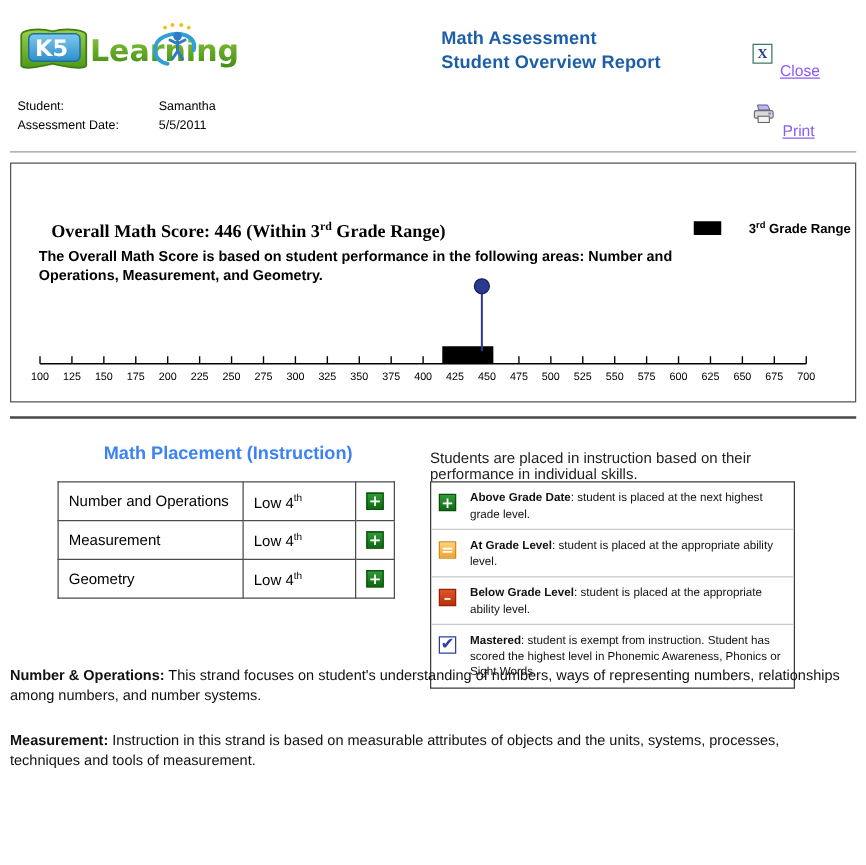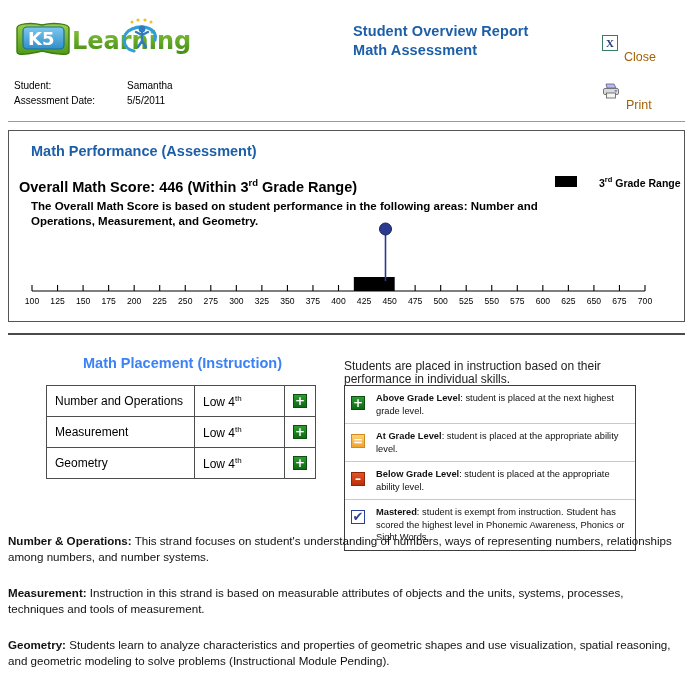--- a/index.html
+++ b/index.html
@@ -25,21 +25,21 @@
   }
 
   .actions { position:absolute; left:602px; top:21px; width:86px; }
   .action-row { display:flex; align-items:center; gap:6px; margin-bottom:5px; }
   .close-box {
     width:16px; height:16px; border:1px solid #3a7b63; background:#ffffff;
     color:#24407a; font-size:11px; font-weight:bold; line-height:14px; text-align:center;
     font-family:"Liberation Serif", serif;
   }
   .action-label {
-    color:#a16207; font-size:12.5px; cursor:pointer;margin-top:29px;
+    color:#8b5cf6; font-size:12.5px; text-decoration:underline; cursor:pointer;margin-top:29px;
   }
   .printer { width:18px; height:16px; position:relative; }
 
   .student-info {
     position:absolute; left:14px; top:78px;
     font-size:10px; line-height:15px;
   }
   .info-row { display:flex; }
   .info-label { width:113px; }
   .info-value { }
@@ -52,22 +52,22 @@
   
   .perf-panel {
     position:absolute; left:8px; top:130px; width:677px; height:192px;
     border:1px solid #555555; background:#ffffff;
   }
   .perf-title {
     position:absolute; left:22px; top:12px;
     color:#1c5fa8; font-weight:bold; font-size:14.5px;
   }
   .score-line {
-    position:absolute; left:10px; top:46px;
-    font-weight:bold; font-size:14.5px;
+    position:absolute; left:32px; top:46px;
+    font-weight:bold; font-size:14.5px;font-family:Liberation Serif, serif;
   }
   .score-line sup { font-size:9.5px; vertical-align:super; }
   .score-desc {
     position:absolute; left:22px; top:68px; width:510px;
     font-size:11.5px; line-height:15px;font-weight:bold;
   }
   .legend-range {
     position:absolute; left:546px; top:44px;
     display:flex; align-items:center; gap:22px;
     font-size:10.5px; font-weight:bold;
@@ -177,22 +177,22 @@
       <g fill="#f2c01e">
         <circle cx="118" cy="4" r="1.5"></circle>
           <circle cx="124" cy="2" r="1.6"></circle>
         <circle cx="131" cy="2" r="1.6"></circle>
           <circle cx="137" cy="4" r="1.5"></circle>
       </g>
     </svg>
   </div>
 
   <div class="title-block">
+    <div>Math Assessment</div>
     <div>Student Overview Report</div>
-    <div>Math Assessment</div>
   </div>
 
   <div class="actions">
     <div class="action-row">
       <span class="close-box">X</span>
       <span class="action-label">Close</span>
     </div>
     <div class="action-row">
       <span class="printer">
         <svg width="18" height="16" viewBox="0 0 18 16" xmlns="http://www.w3.org/2000/svg">
@@ -215,21 +215,20 @@
       <span class="info-label">Assessment Date:</span>
       <span class="info-value">5/5/2011</span>
     </div>
   </div>
 
   <div class="hr-thin"></div>
 </div>
 
 <div class="perf-panel">
 
-  <div class="perf-title">Math Performance (Assessment)</div>
 
   <div class="score-line">
     <span>Overall Math Score: 446 (Within 3</span><sup>rd</sup><span> Grade Range)</span>
   </div>
 
   <div class="score-desc">The Overall Math Score is based on student performance in the following areas: Number and Operations, Measurement, and Geometry.</div>
 
   <div class="legend-range">
     <span class="swatch-black"></span>
     <span><span>3</span><sup>rd</sup><span> Grade Range</span></span>
@@ -316,33 +315,32 @@
         <td class="pt-c2"><span>Low 4</span><sup>th</sup></td>
         <td class="pt-c3"><span class="sq-icon sq-green"><span class="glyph">+</span></span></td>
       </tr>
     </tbody>
 </table>
 
 <div class="legend-intro">Students are placed in instruction based on their performance in individual skills.</div>
 <div class="legend-box" id="legend-box">
     <div class="legend-item">
       <span class="legend-ico"><span class="sq-icon sq-green"><span class="glyph">+</span></span></span>
-      <span class="legend-txt"><b>Above Grade Level</b><span>: student is placed at the next highest grade level.</span></span>
+      <span class="legend-txt"><b>Above Grade Date</b><span>: student is placed at the next highest grade level.</span></span>
     </div>
     <div class="legend-item">
       <span class="legend-ico"><span class="sq-icon sq-orange"><span class="glyph">=</span></span></span>
       <span class="legend-txt"><b>At Grade Level</b><span>: student is placed at the appropriate ability level.</span></span>
     </div>
     <div class="legend-item">
       <span class="legend-ico"><span class="sq-icon sq-red"><span class="glyph">–</span></span></span>
       <span class="legend-txt"><b>Below Grade Level</b><span>: student is placed at the appropriate ability level.</span></span>
     </div>
     <div class="legend-item">
       <span class="legend-ico"><span class="sq-icon sq-blue"><span class="glyph">✔</span></span></span>
       <span class="legend-txt"><b>Mastered</b><span>: student is exempt from instruction. Student has scored the highest level in Phonemic Awareness, Phonics or Sight Words.</span></span>
     </div>
   </div>
 
 <div class="strands" id="strand-list">
     <div class="strand-p"><b>Number &amp; Operations:</b><span> This strand focuses on student's understanding of numbers, ways of representing numbers, relationships among numbers, and number systems.</span></div>
     <div class="strand-p"><b>Measurement:</b><span> Instruction in this strand is based on measurable attributes of objects and the units, systems, processes, techniques and tools of measurement.</span></div>
-    <div class="strand-p"><b>Geometry:</b><span> Students learn to analyze characteristics and properties of geometric shapes and use visualization, spatial reasoning, and geometric modeling to solve problems (Instructional Module Pending).</span></div>
   </div>
 
 </body></html>

